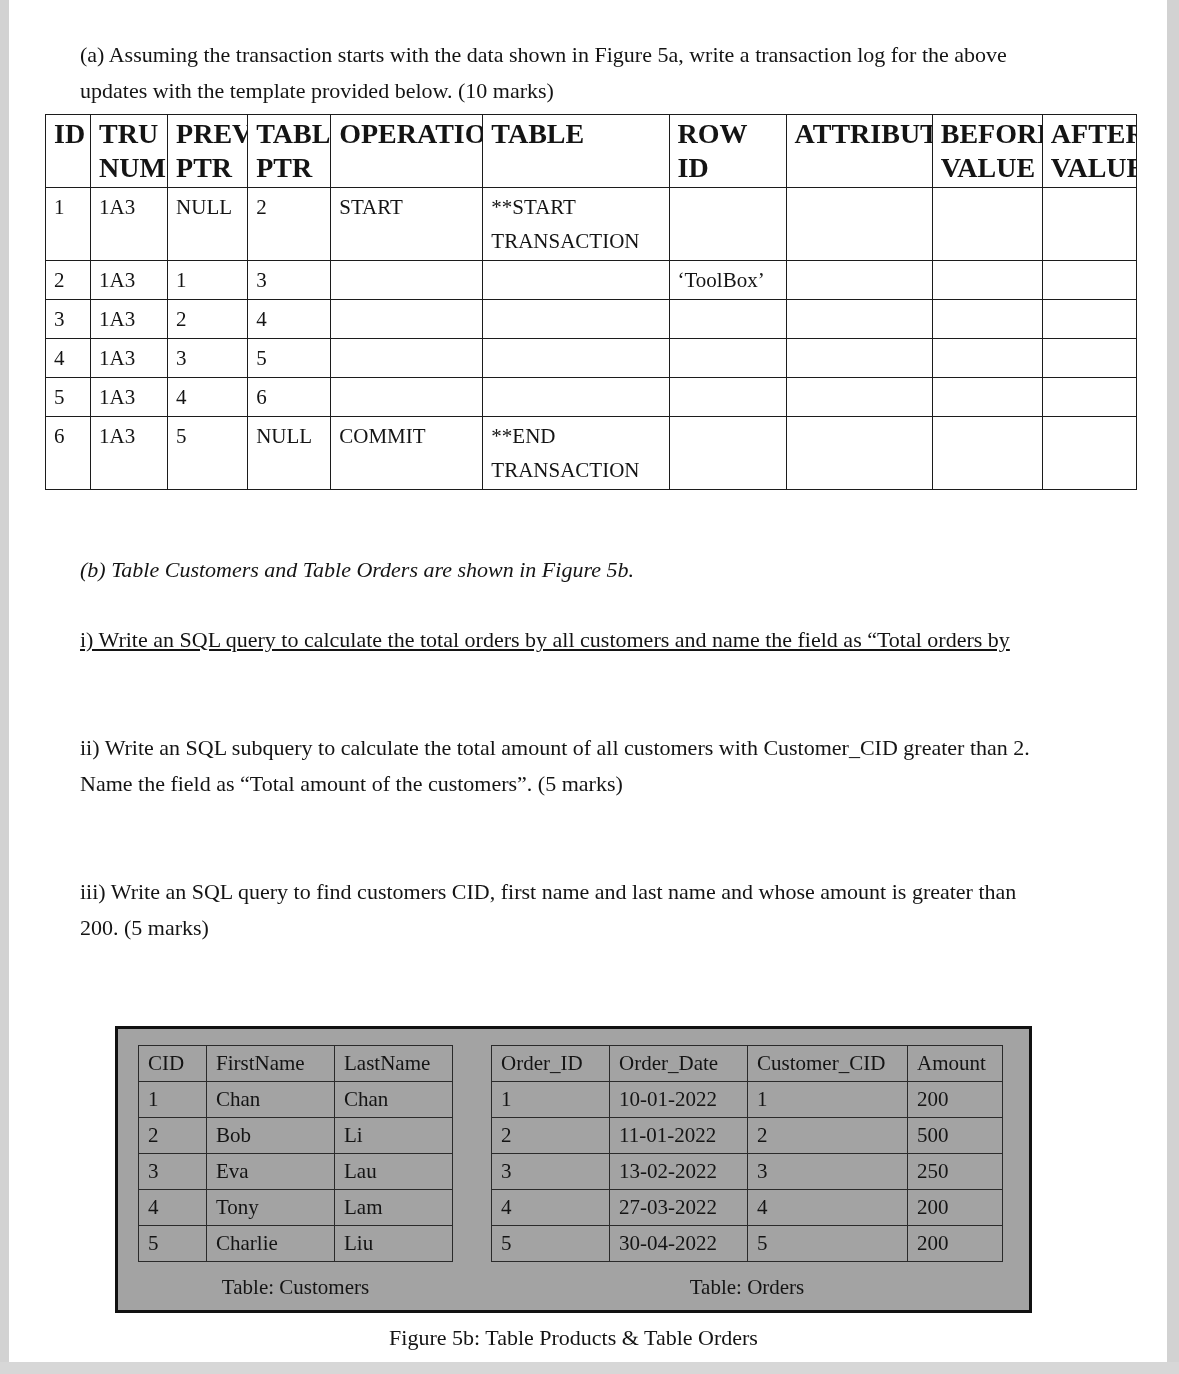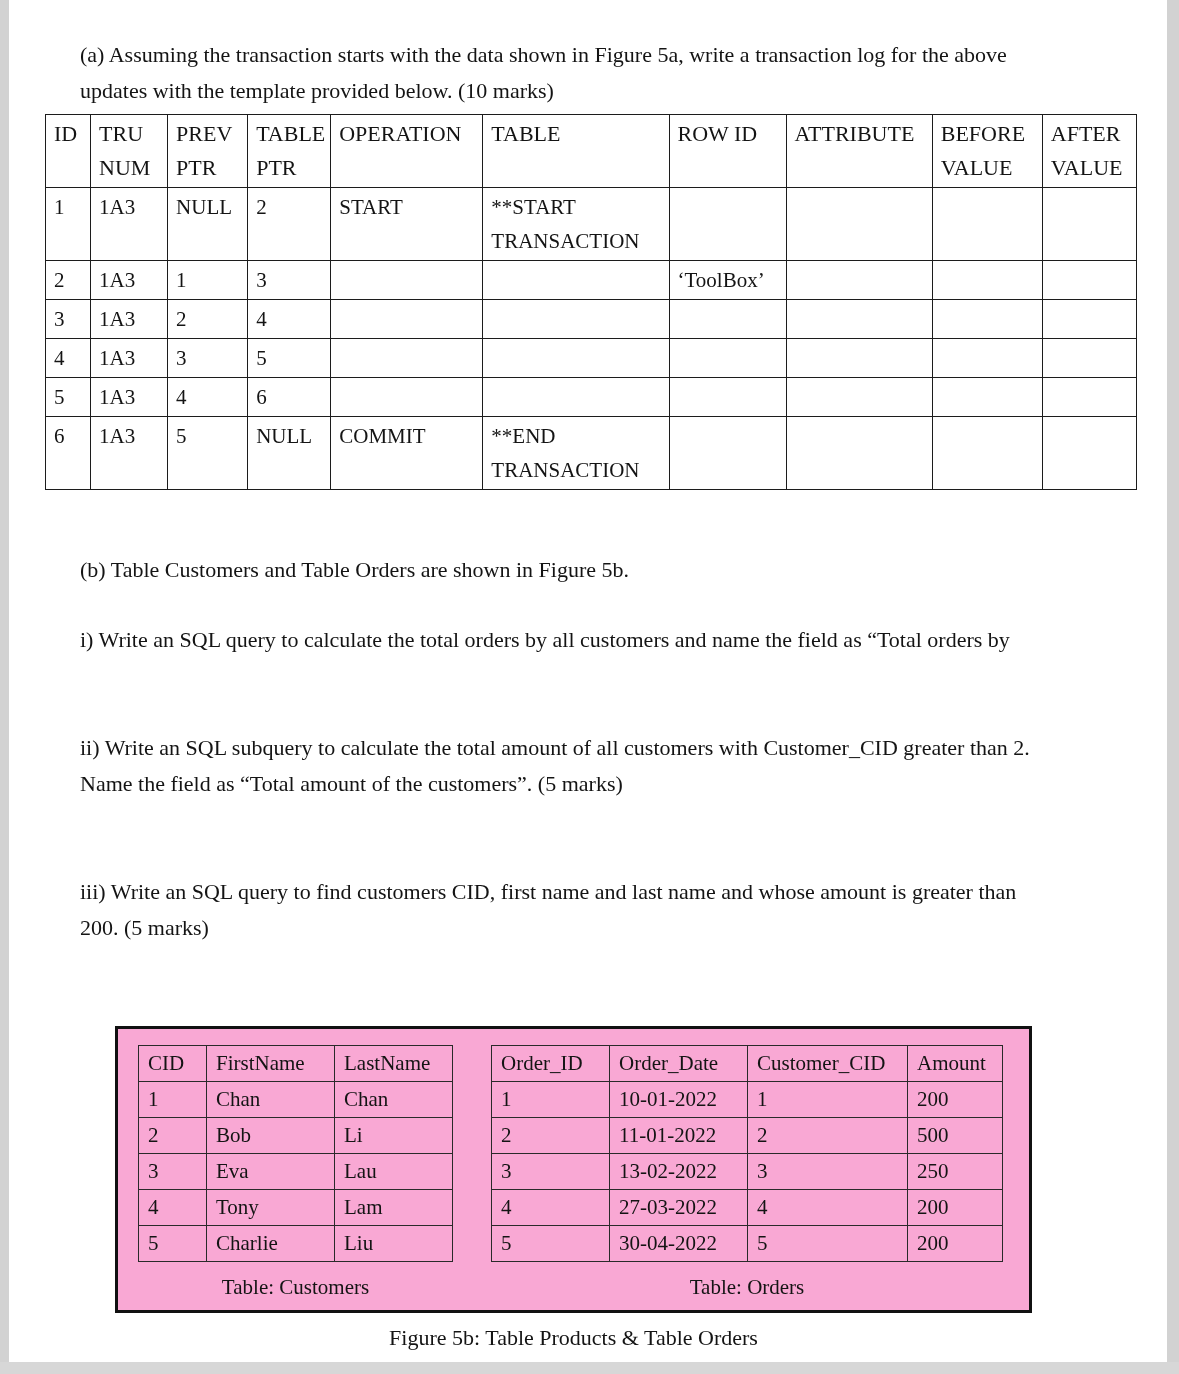--- a/index.html
+++ b/index.html
@@ -27,33 +27,33 @@
   .log th, .log td {
     border: 1.5px solid #1c1c1c;
     vertical-align: top;
     text-align: left;
     padding: 2px 8px;
     font-size: 21px;
     line-height: 34px;
     overflow: hidden;
     white-space: normal;
   }
-  .log th { font-weight: normal; font-size: 22px; }
+  .log th { font-weight: bold; font-size: 28px; }
 
   
-  .gap-b   { margin-top: 62px; }
-  .gap-i   { margin-top: 34px; }
+  .gap-b   { margin-top: 62px; font-style: italic; }
+  .gap-i   { margin-top: 34px; text-decoration: underline; }
   .gap-ii  { margin-top: 72px; }
   .gap-iii { margin-top: 72px; }
 
   
   .figure-wrap { margin-left: 70px; margin-top: 80px; width: 917px; }
   .figure-box {
     border: 3px solid #111111;
-    background: #f9a8d4;
+    background: #a3a3a3;
     padding: 16px 20px 8px 20px;
     display: flex;
     gap: 38px;
     align-items: center;
   }
   .fig-col { display: flex; flex-direction: column; }
   table.fig { border-collapse: collapse; table-layout: fixed; }
   .fig th, .fig td {
     border: 1.5px solid #2a2a2a;
     font-weight: normal;

